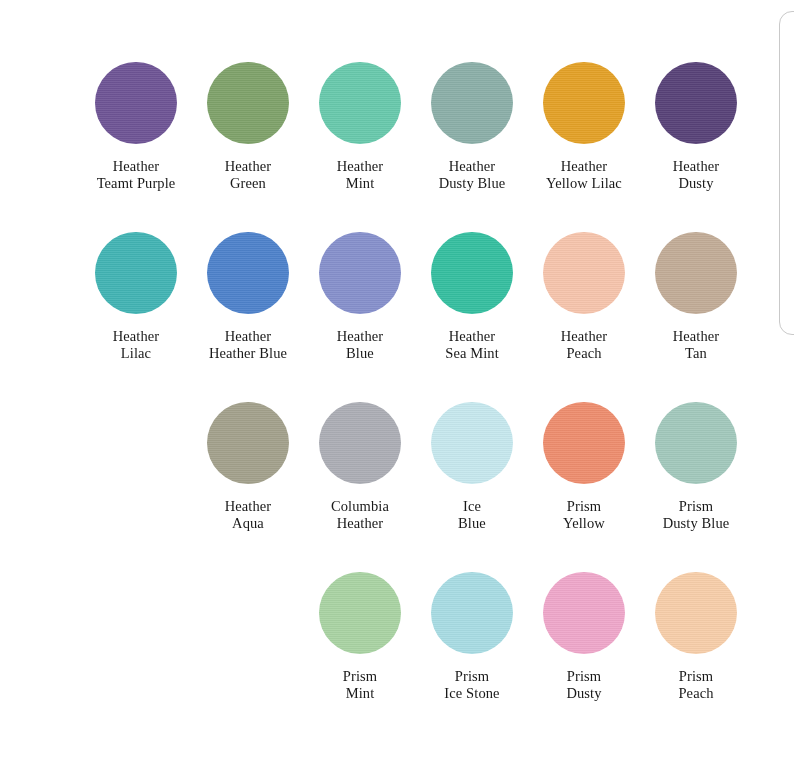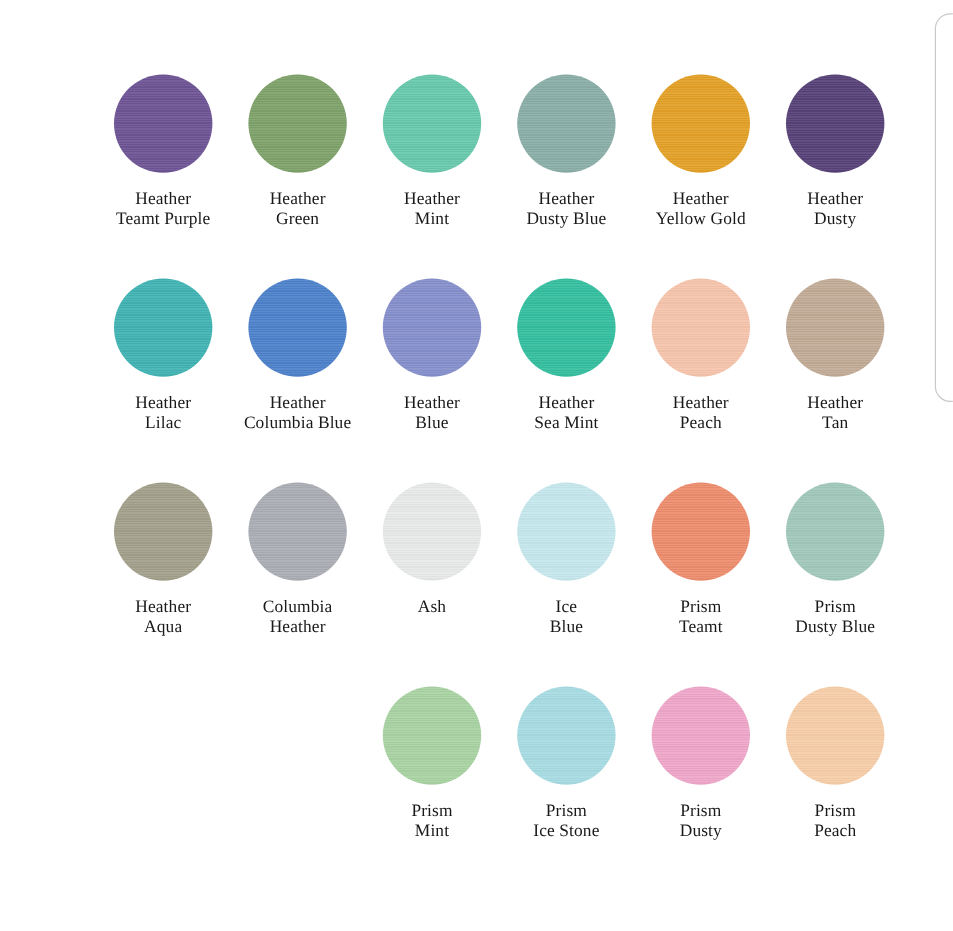--- a/index.html
+++ b/index.html
@@ -119,35 +119,35 @@
         <div class="swatch-cell">
           <div class="swatch-circle" title="#68C9AC" style="background: rgb(104, 201, 172);"></div>
           <div class="swatch-label"><span class="line1">Heather</span><span class="line2">Mint</span></div>
         </div>
         <div class="swatch-cell">
           <div class="swatch-circle" title="#8BAFA8" style="background: rgb(139, 175, 168);"></div>
           <div class="swatch-label"><span class="line1">Heather</span><span class="line2">Dusty Blue</span></div>
         </div>
         <div class="swatch-cell">
           <div class="swatch-circle" title="#E3A127" style="background: rgb(227, 161, 39);"></div>
-          <div class="swatch-label"><span class="line1">Heather</span><span class="line2">Yellow Gold</span></div>
+          <div class="swatch-label"><span class="line1">Heather</span><span class="line2">Yellow Lilac</span></div>
         </div>
         <div class="swatch-cell">
           <div class="swatch-circle" title="#584278" style="background: rgb(88, 66, 120);"></div>
           <div class="swatch-label"><span class="line1">Heather</span><span class="line2">Dusty</span></div>
         </div>
       </div>
       <div class="swatch-row">
         <div class="swatch-cell">
           <div class="swatch-circle" title="#42B4B4" style="background: rgb(66, 180, 180);"></div>
           <div class="swatch-label"><span class="line1">Heather</span><span class="line2">Lilac</span></div>
         </div>
         <div class="swatch-cell">
           <div class="swatch-circle" title="#4E82CB" style="background: rgb(78, 130, 203);"></div>
-          <div class="swatch-label"><span class="line1">Heather</span><span class="line2">Columbia Blue</span></div>
+          <div class="swatch-label"><span class="line1">Heather</span><span class="line2">Heather Blue</span></div>
         </div>
         <div class="swatch-cell">
           <div class="swatch-circle" title="#8690CC" style="background: rgb(134, 144, 204);"></div>
           <div class="swatch-label"><span class="line1">Heather</span><span class="line2">Blue</span></div>
         </div>
         <div class="swatch-cell">
           <div class="swatch-circle" title="#35BFA0" style="background: rgb(53, 191, 160);"></div>
           <div class="swatch-label"><span class="line1">Heather</span><span class="line2">Sea Mint</span></div>
         </div>
         <div class="swatch-cell">
@@ -162,30 +162,26 @@
       <div class="swatch-row">
         <div class="swatch-cell">
           <div class="swatch-circle" title="#A3A18C" style="background: rgb(163, 161, 140);"></div>
           <div class="swatch-label"><span class="line1">Heather</span><span class="line2">Aqua</span></div>
         </div>
         <div class="swatch-cell">
           <div class="swatch-circle" title="#ACAEB5" style="background: rgb(172, 174, 181);"></div>
           <div class="swatch-label"><span class="line1">Columbia</span><span class="line2">Heather</span></div>
         </div>
         <div class="swatch-cell">
-          <div class="swatch-circle" title="#E8EAEA" style="background: rgb(232, 234, 234);"></div>
-          <div class="swatch-label"><span class="line1">Ash</span></div>
-        </div>
-        <div class="swatch-cell">
           <div class="swatch-circle" title="#C6E8EE" style="background: rgb(198, 232, 238);"></div>
           <div class="swatch-label"><span class="line1">Ice</span><span class="line2">Blue</span></div>
         </div>
         <div class="swatch-cell">
           <div class="swatch-circle" title="#EE8D6E" style="background: rgb(238, 141, 110);"></div>
-          <div class="swatch-label"><span class="line1">Prism</span><span class="line2">Teamt</span></div>
+          <div class="swatch-label"><span class="line1">Prism</span><span class="line2">Yellow</span></div>
         </div>
         <div class="swatch-cell">
           <div class="swatch-circle" title="#A2C8BC" style="background: rgb(162, 200, 188);"></div>
           <div class="swatch-label"><span class="line1">Prism</span><span class="line2">Dusty Blue</span></div>
         </div>
       </div>
       <div class="swatch-row">
         <div class="swatch-cell">
           <div class="swatch-circle" title="#A9D3A3" style="background: rgb(169, 211, 163);"></div>
           <div class="swatch-label"><span class="line1">Prism</span><span class="line2">Mint</span></div>

